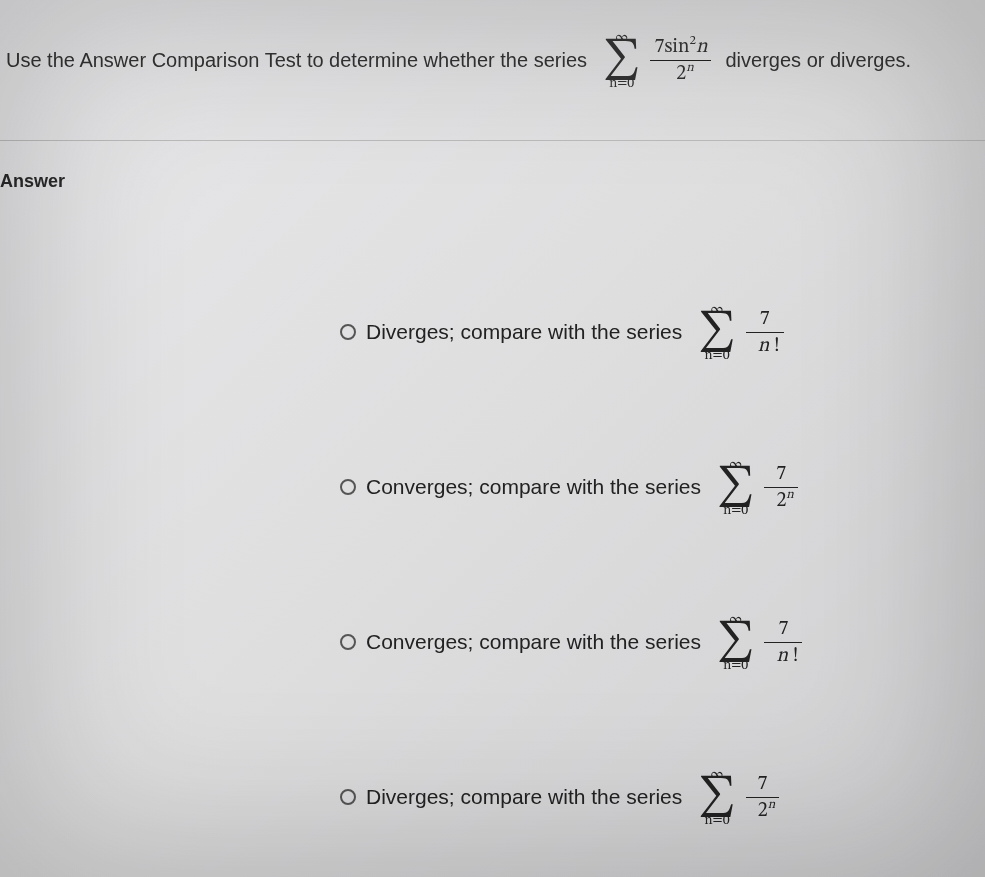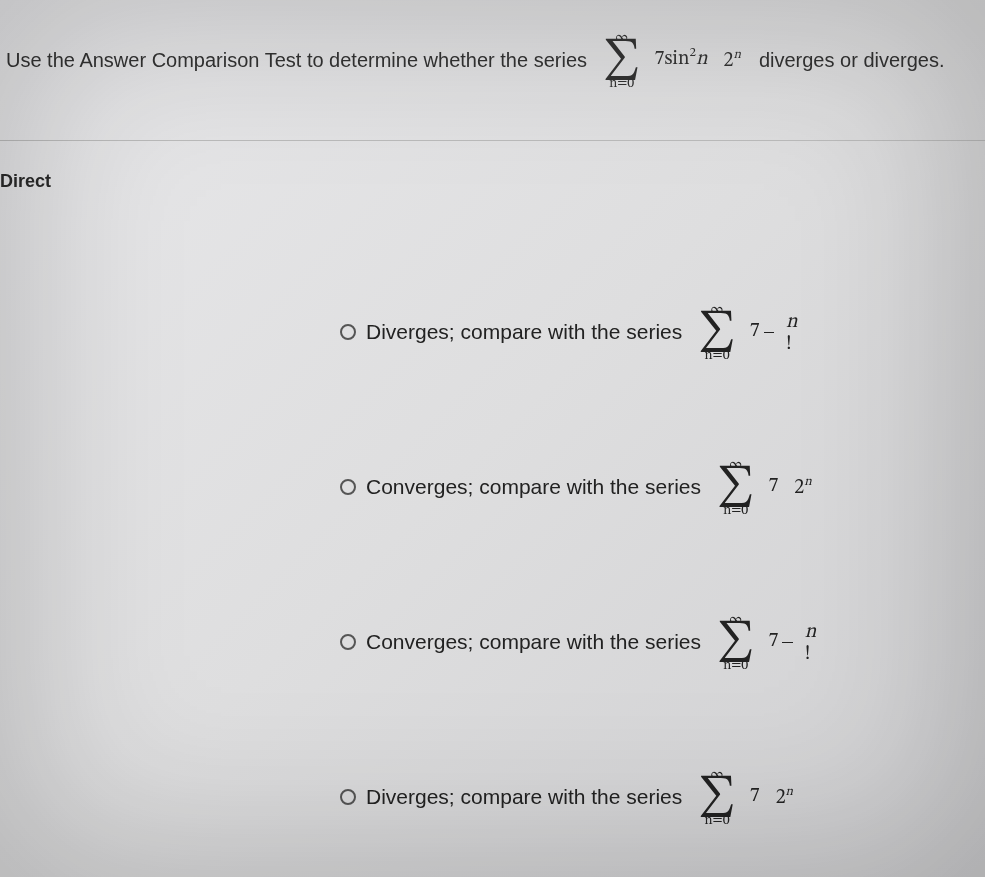--- a/index.html
+++ b/index.html
@@ -62,21 +62,21 @@
     flex-direction: column;
     align-items: center;
     line-height: 1;
     margin: 0 6px;
   }
   .sigma-top { font-size: 14px; }
   .sigma-sym { font-size: 40px; line-height: 0.8; }
   .sigma-bot { font-size: 14px; }
   .frac {
     display: inline-flex;
-    flex-direction: row;
+    flex-direction: column;
     align-items: center;
     line-height: 1.1;
     margin: 0 4px;
   }
   .frac-num { font-size: 20px; padding: 0 4px 2px 4px; }
   .frac-bar { width: 100%; border-top: 1.5px solid #222; }
   .frac-den { font-size: 20px; padding: 2px 4px 0 4px; margin-left: 8px; }
   .ital { font-style: italic; }
   sup { font-size: 0.65em; vertical-align: super; line-height: 0; }
   .vignette {
@@ -101,21 +101,21 @@
       <span class="frac">
         <span class="frac-num">7sin<sup>2</sup><span class="ital">n</span></span>
         <span class="frac-bar"></span>
         <span class="frac-den">2<sup><span class="ital">n</span></sup></span>
       </span>
     </span>
     <span>diverges or diverges.</span>
   </div>
 </div>
 
-<div class="answer-label">Direct</div>
+<div class="answer-label">Answer</div>
 
 <div class="options-area">
 
   <div class="option">
     <span class="radio"></span>
     <span>Diverges; compare with the series</span>
     <span class="math">
       <span class="sigma-block">
         <span class="sigma-top">∞</span>
         <span class="sigma-sym">∑</span>

